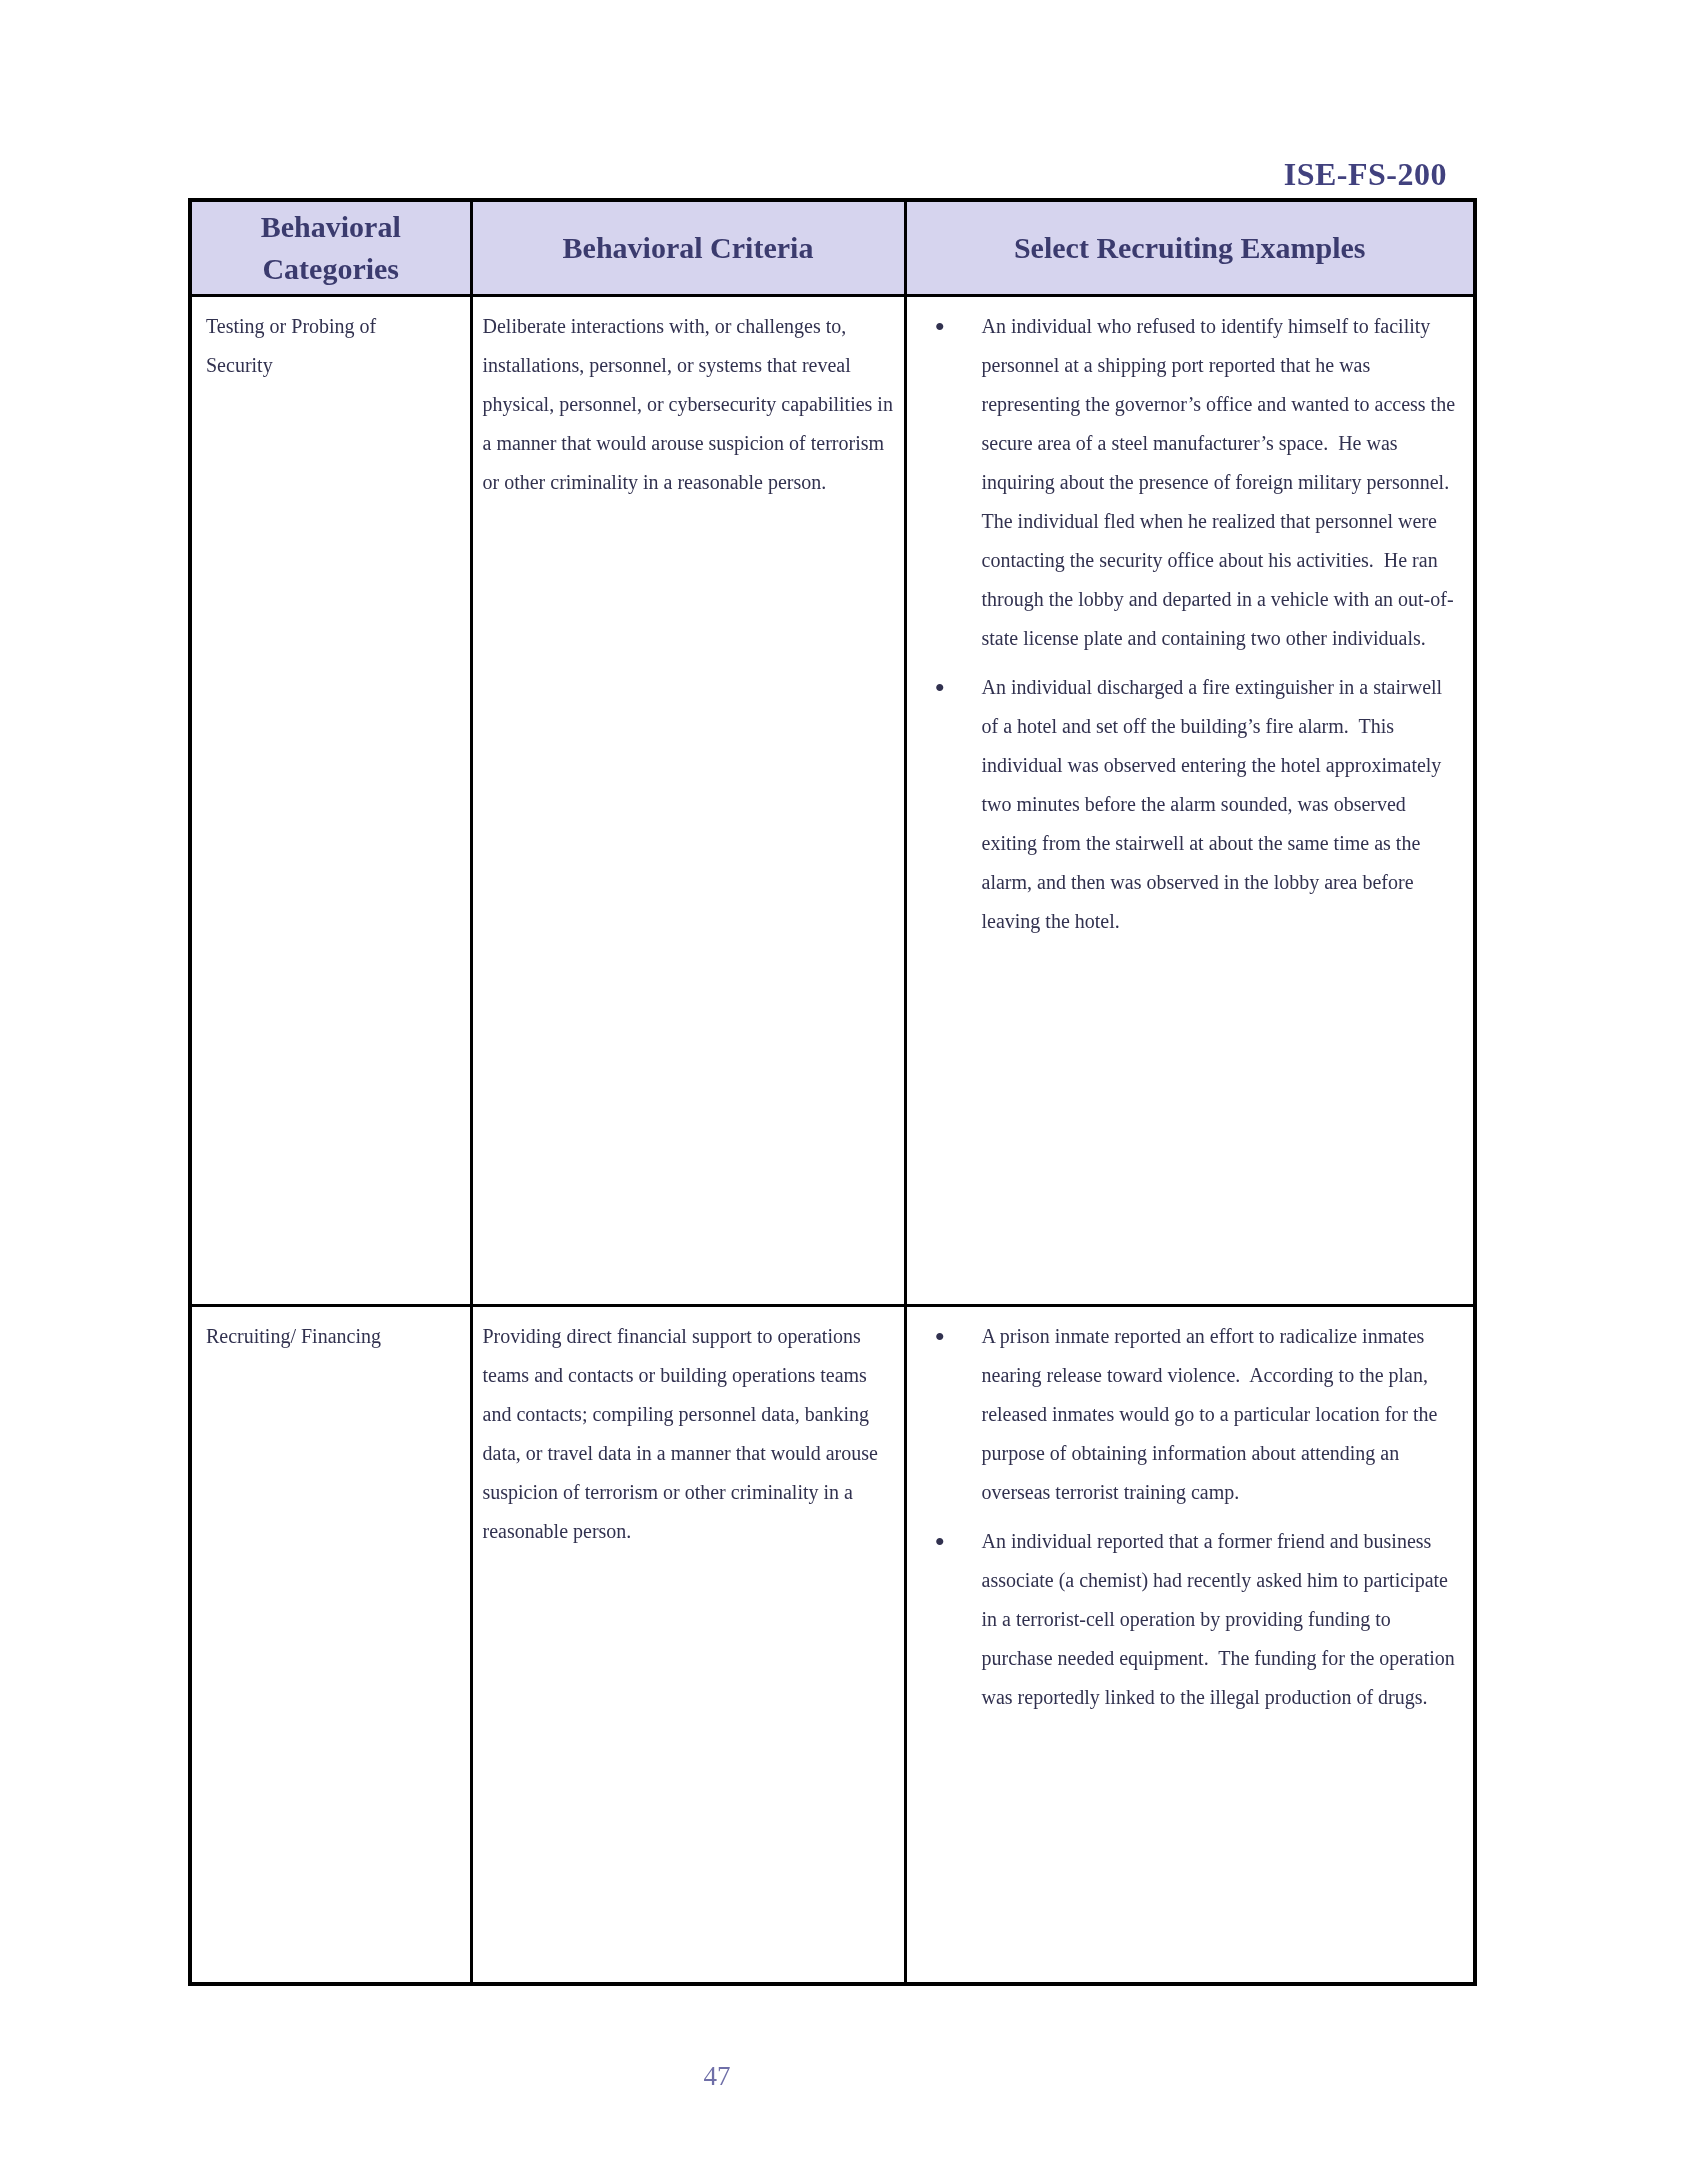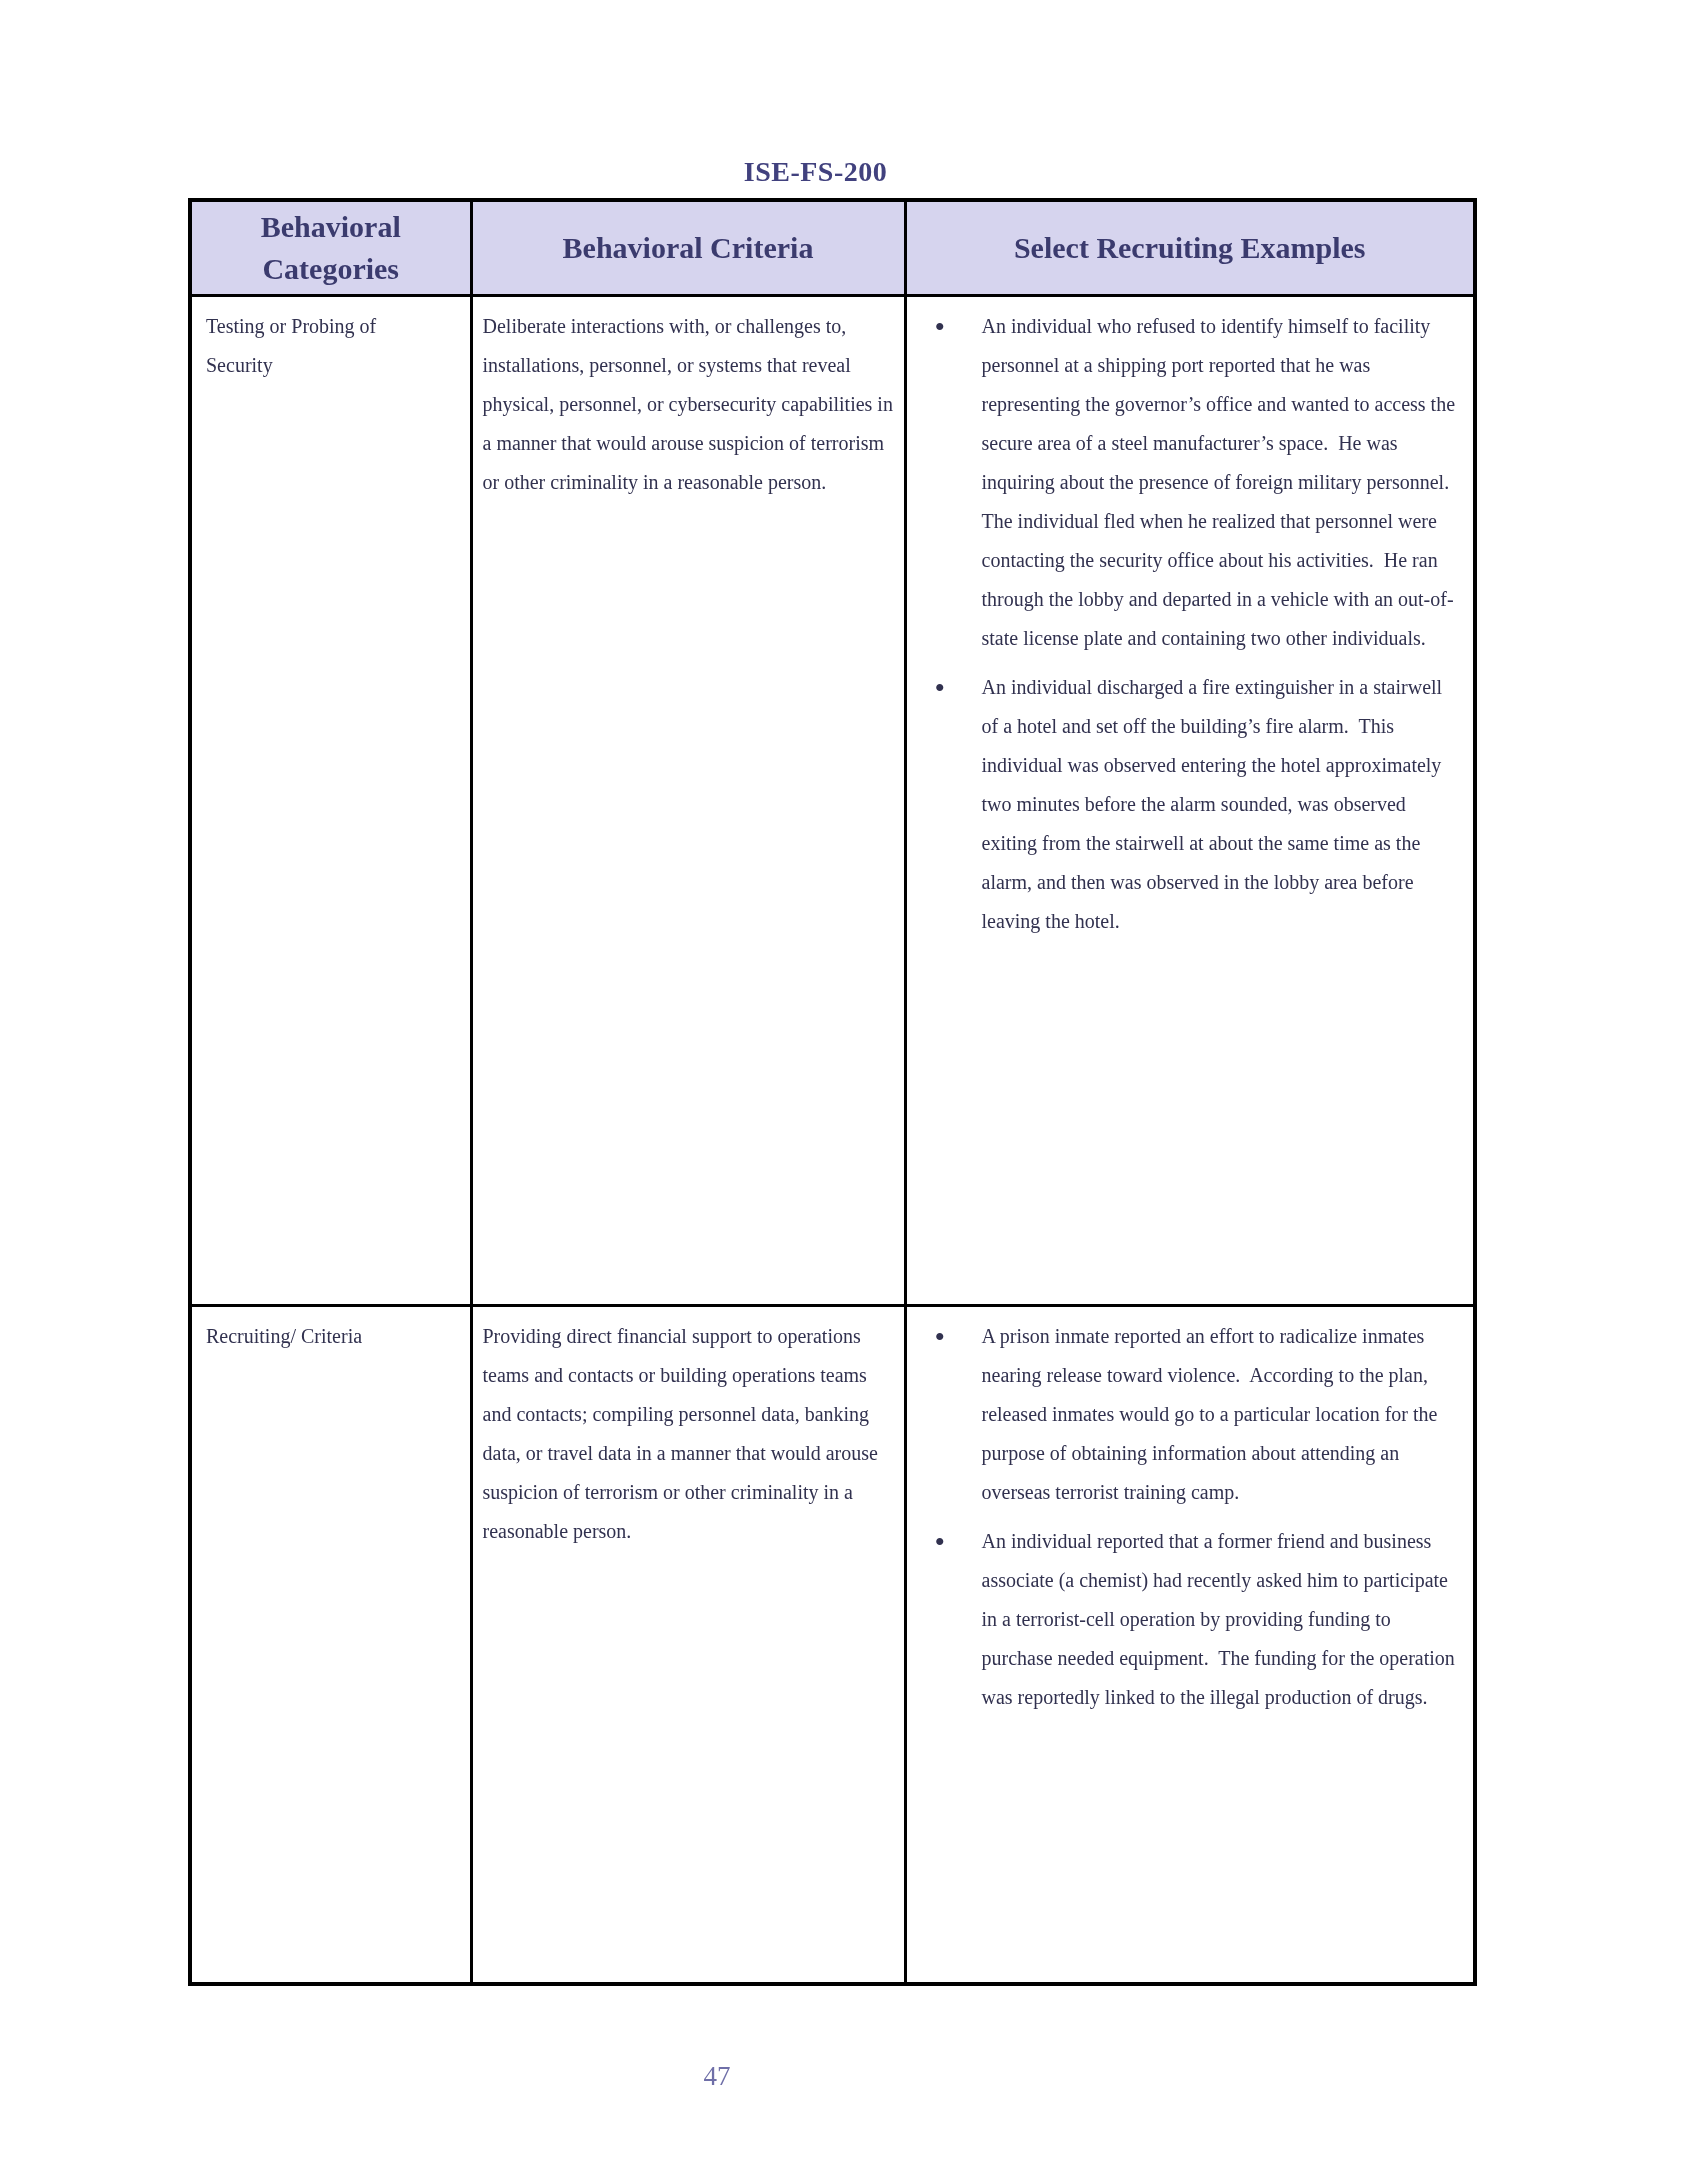--- a/index.html
+++ b/index.html
@@ -9,23 +9,23 @@
     height: 2178px;
     position: relative;
     font-family: "Liberation Serif", "DejaVu Serif", serif;
     color: #31314f;
   }
   .doc-ref {
     position: absolute;
     top: 156px;
     left: 184px;
     width: 1285px;
-    text-align: center;
+    text-align: right;
     padding-right: 22px;
-    font-size: 28px;
+    font-size: 32px;
     font-weight: bold;
     color: #41417e;
     letter-spacing: 0.5px;
   }
   table.behav {
     position: absolute;
     top: 198px;
     left: 188px;
     width: 1285px;
     border-collapse: collapse;
@@ -108,21 +108,21 @@
       <td class="cat">Testing or Probing of Security</td>
       <td class="crit">Deliberate interactions with, or challenges to, installations, personnel, or systems that reveal physical, personnel, or cybersecurity capabilities in a manner that would arouse suspicion of terrorism or other criminality in a reasonable person.</td>
       <td class="ex">
         <ul>
           <li>An individual who refused to identify himself to facility personnel at a shipping port reported that he was representing the governor’s office and wanted to access the secure area of a steel manufacturer’s space.  He was inquiring about the presence of foreign military personnel.  The individual fled when he realized that personnel were contacting the security office about his activities.  He ran through the lobby and departed in a vehicle with an out-of-state license plate and containing two other individuals.</li>
           <li>An individual discharged a fire extinguisher in a stairwell of a hotel and set off the building’s fire alarm.  This individual was observed entering the hotel approximately two minutes before the alarm sounded, was observed exiting from the stairwell at about the same time as the alarm, and then was observed in the lobby area before leaving the hotel.</li>
         </ul>
       </td>
     </tr>
     <tr class="row2">
-      <td class="cat">Recruiting/ Criteria</td>
+      <td class="cat">Recruiting/ Financing</td>
       <td class="crit">Providing direct financial support to operations teams and contacts or building operations teams and contacts; compiling personnel data, banking data, or travel data in a manner that would arouse suspicion of terrorism or other criminality in a reasonable person.</td>
       <td class="ex">
         <ul>
           <li>A prison inmate reported an effort to radicalize inmates nearing release toward violence.  According to the plan, released inmates would go to a particular location for the purpose of obtaining information about attending an overseas terrorist training camp.</li>
           <li>An individual reported that a former friend and business associate (a chemist) had recently asked him to participate in a terrorist-cell operation by providing funding to purchase needed equipment.  The funding for the operation was reportedly linked to the illegal production of drugs.</li>
         </ul>
       </td>
     </tr>
   </tbody>
 </table>

